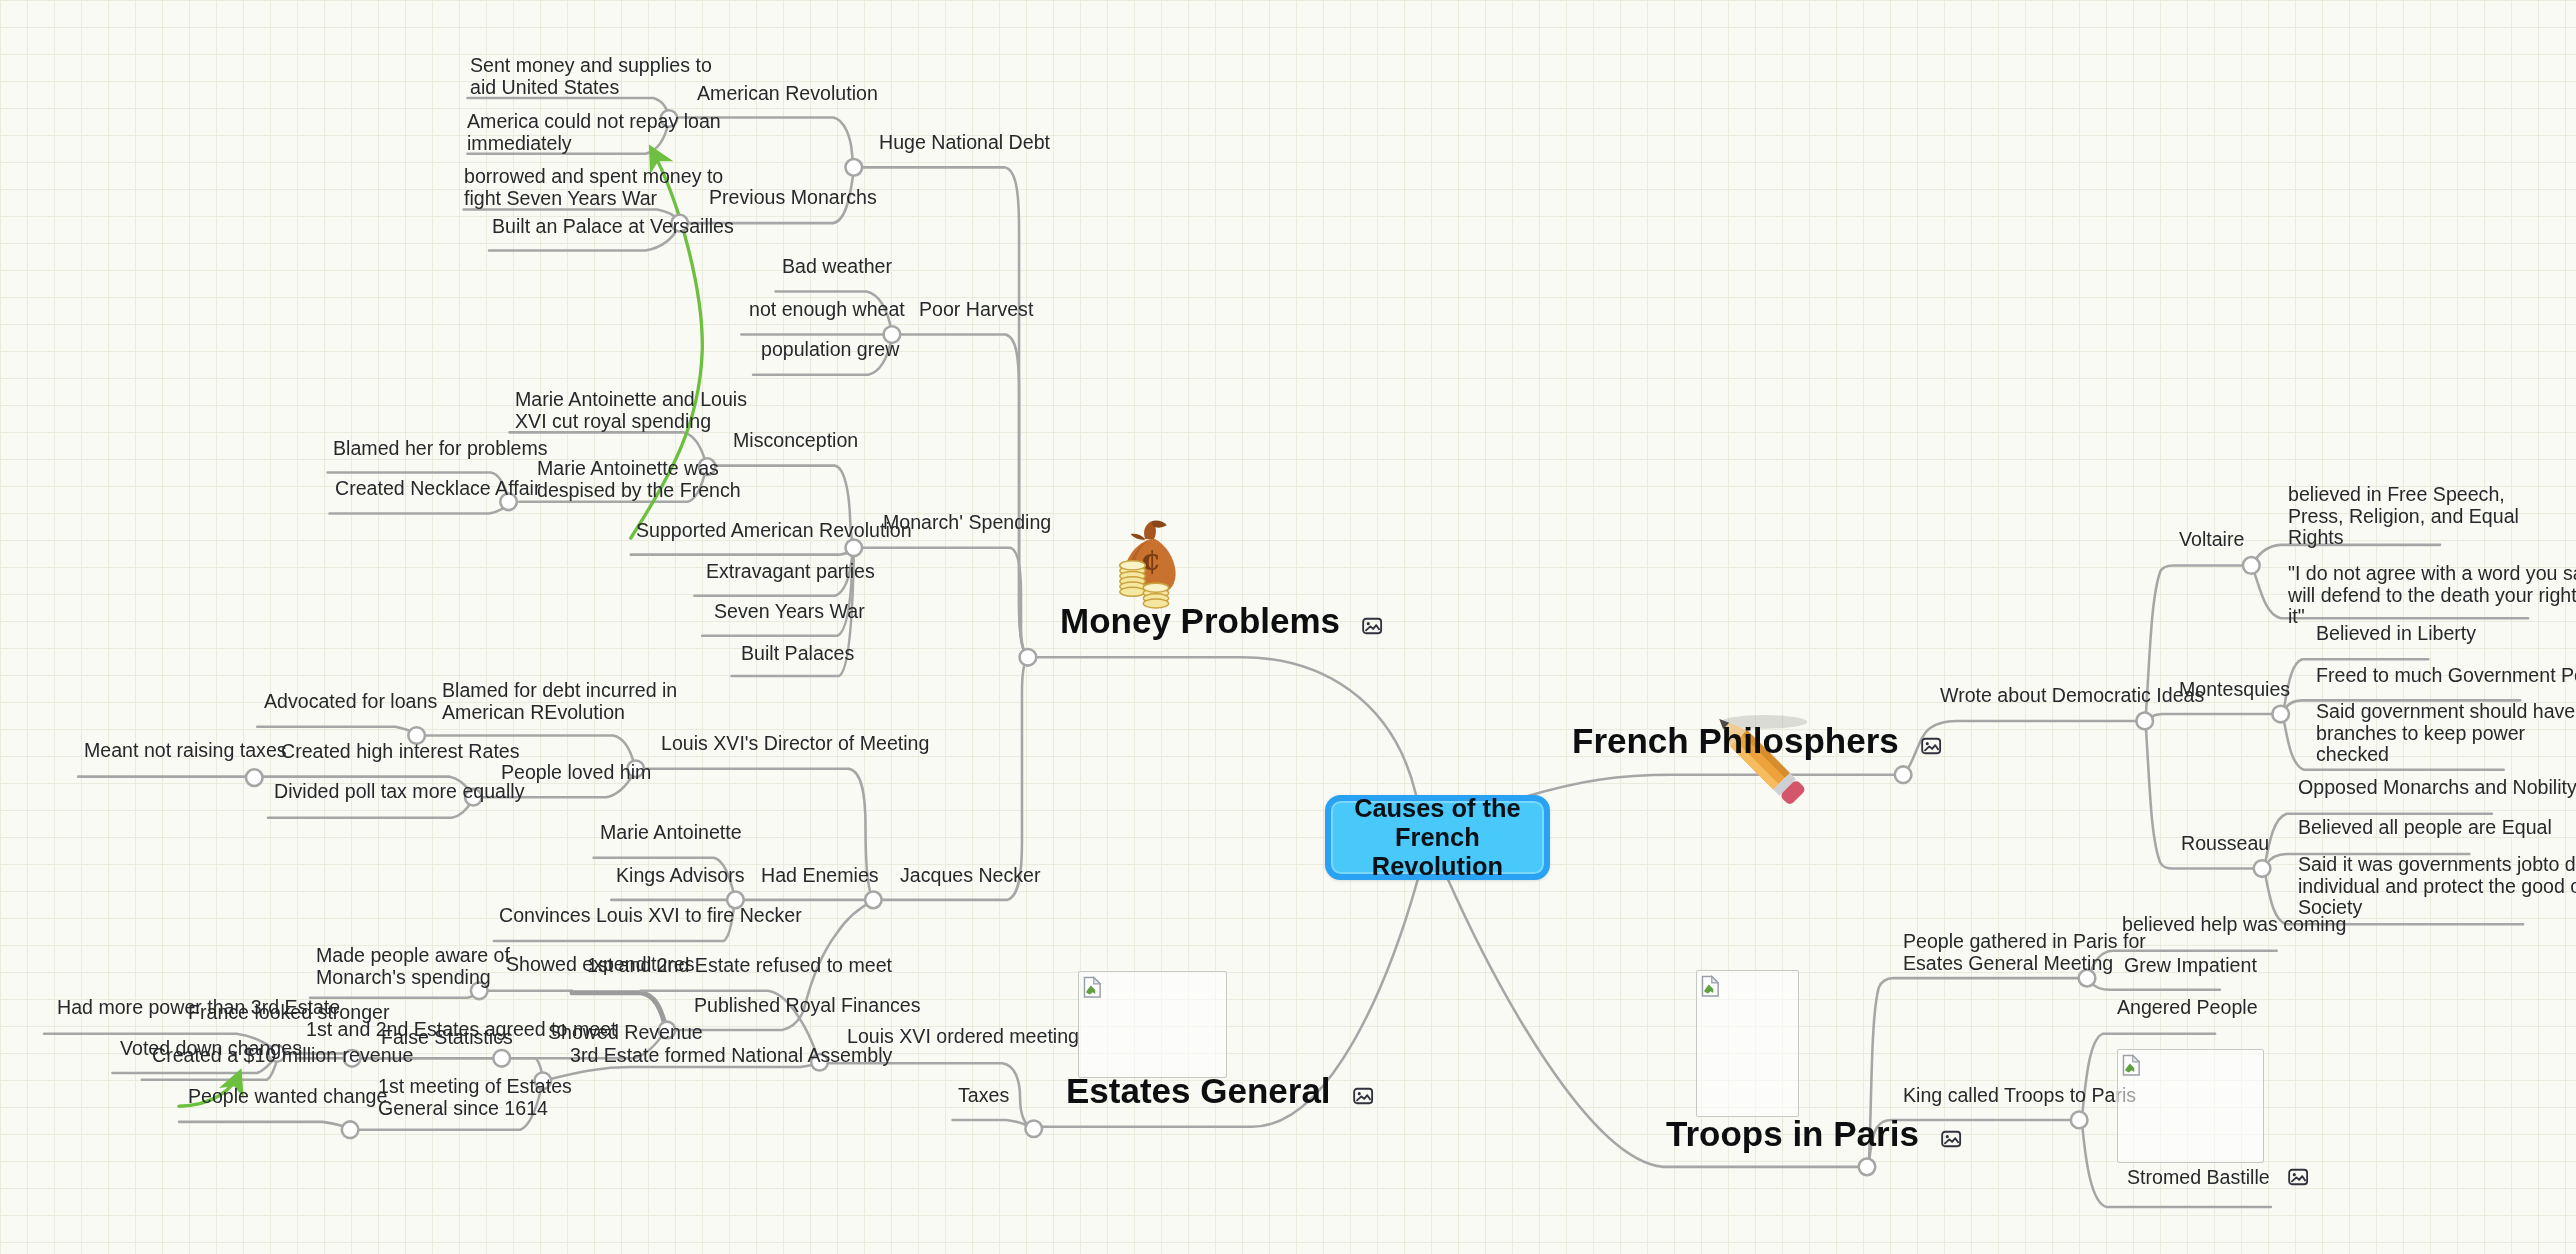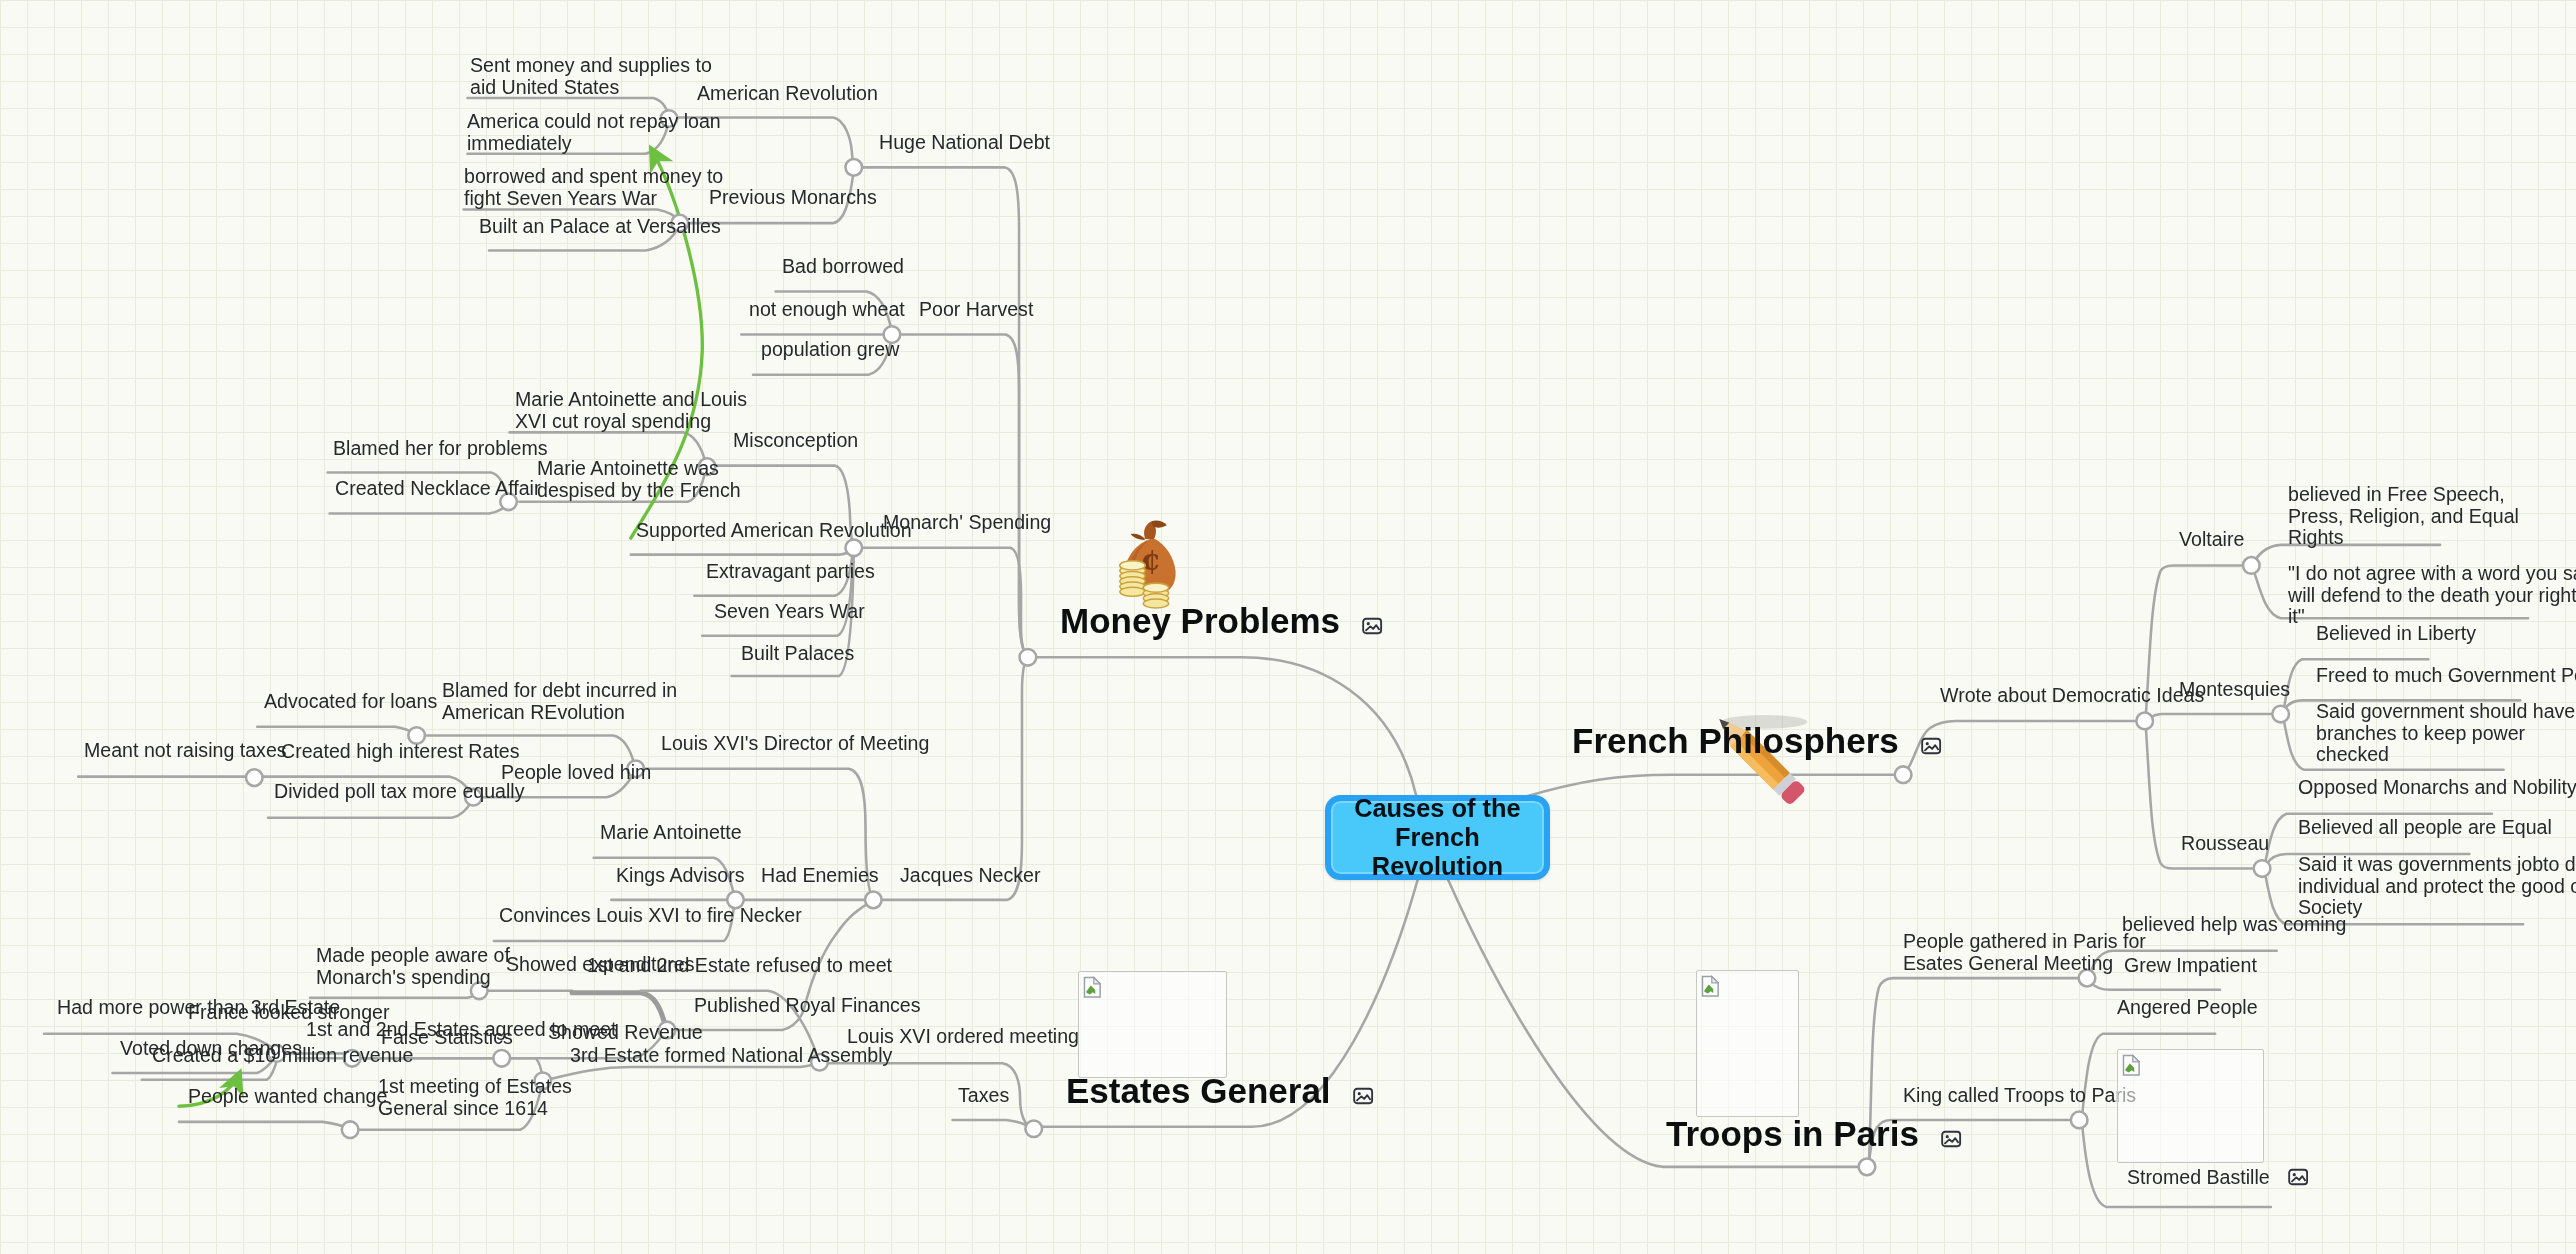--- a/index.html
+++ b/index.html
@@ -215,28 +215,28 @@
         <span class="ln">America could not repay loan</span>
         <span class="ln">immediately</span>
       </div>
       <div class="node" style="left: 709px; top: 187px;">
         <span class="ln">Previous Monarchs</span>
       </div>
       <div class="node" style="left: 464px; top: 166px;">
         <span class="ln">borrowed and spent money to</span>
         <span class="ln">fight Seven Years War</span>
       </div>
-      <div class="node" style="left: 479px; top: 216px;">
+      <div class="node" style="left: 492px; top: 216px;">
         <span class="ln">Built an Palace at Versailles</span>
       </div>
       <div class="node" style="left: 919px; top: 299px;">
         <span class="ln">Poor Harvest</span>
       </div>
       <div class="node" style="left: 782px; top: 256px;">
-        <span class="ln">Bad borrowed</span>
+        <span class="ln">Bad weather</span>
       </div>
       <div class="node" style="left: 749px; top: 299px;">
         <span class="ln">not enough wheat</span>
       </div>
       <div class="node" style="left: 761px; top: 339px;">
         <span class="ln">population grew</span>
       </div>
       <div class="node" style="left: 883px; top: 512px;">
         <span class="ln">Monarch' Spending</span>
       </div>

